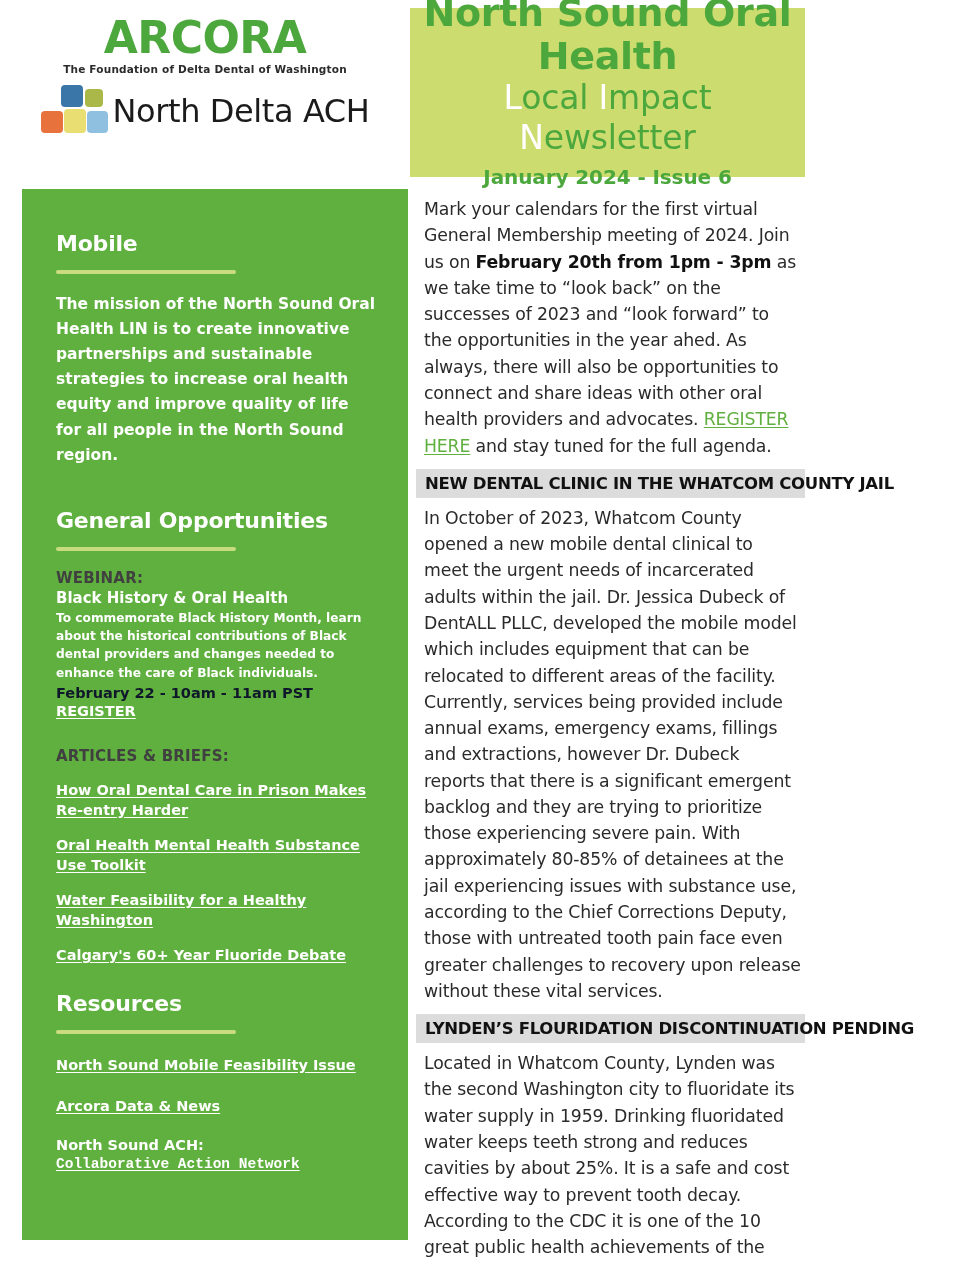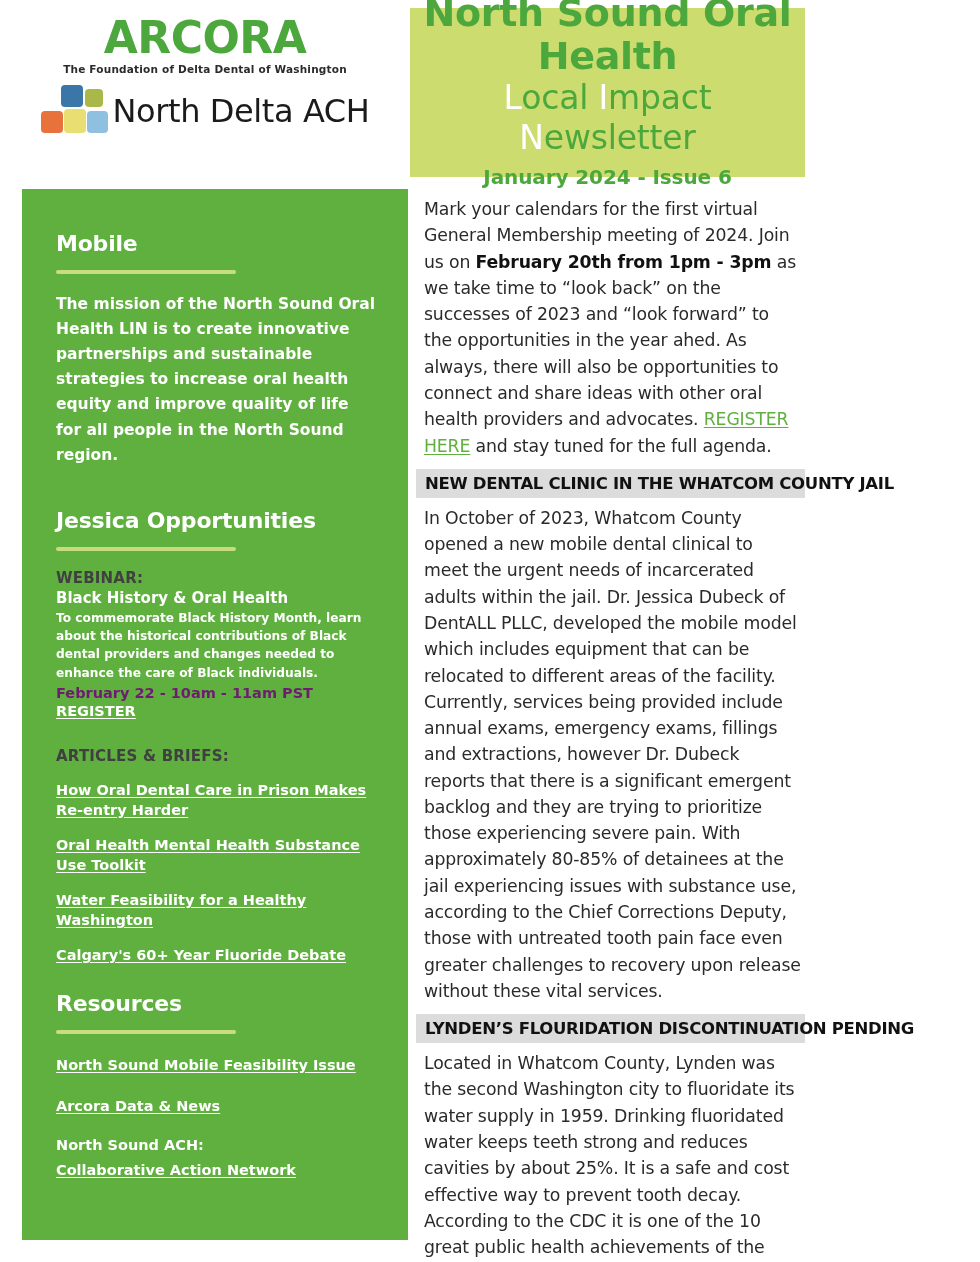--- a/index.html
+++ b/index.html
@@ -188,21 +188,21 @@
     font-size: 12.2px;
     font-weight: bold;
     line-height: 1.5;
     color: #ffffff;
     margin-top: 2px;
   }
   .lbl-date {
     font-family: "DejaVu Sans", sans-serif;
     font-size: 14.5px;
     font-weight: bold;
-    color: #701a75;
+    color: #0f172a;
     margin-top: 3px;
   }
   .side-link {
     display: inline-block;
     font-family: "DejaVu Sans", sans-serif;
     font-size: 14.5px;
     font-weight: bold;
     color: #ffffff;
     text-decoration: underline;
     text-underline-offset: 2px;
@@ -212,21 +212,21 @@
   .link-block { margin-top: 15px; }
   .link-block:first-of-type { margin-top: 3px; }
   .res-link { display: block; margin-top: 21px; font-size: 14.5px; }
   .res-plain {
     font-family: "DejaVu Sans", sans-serif;
     font-size: 14.5px;
     font-weight: bold;
     color: #fff;
     margin-top: 21px;
   }
-  .res-plain + .side-link { margin-top: 7px; }
+  .res-plain + .side-link { margin-top: 1px; font-family: Liberation Mono, monospace; }
 
   
   .main {
     flex: 1;
     min-width: 0;
     padding: 4px 12px 14px 8px;
     display: flex;
     flex-direction: column;
   }
   .sec-head {
@@ -305,21 +305,21 @@
   <div class="body-row">
 
     <div class="sidebar">
 
       <div class="side-h">Mobile</div>
       <div class="side-rule"></div>
       <div class="side-body">The mission of the North Sound Oral Health LIN is to create innovative partnerships and sustainable strategies to increase oral health equity and improve quality of life for all people in the North Sound region.</div>
 
       <div class="sec-gap"></div>
 
-      <div class="side-h">Jessica Opportunities</div>
+      <div class="side-h">General Opportunities</div>
       <div class="side-rule"></div>
 
       <div class="lbl-caps">WEBINAR:</div>
       <div class="lbl-sub">Black History &amp; Oral Health</div>
       <div class="lbl-small">To commemorate Black History Month, learn about the historical contributions of Black dental providers and changes needed to enhance the care of Black individuals.</div>
       <div class="lbl-date">February 22 - 10am - 11am PST</div>
       <a class="side-link">REGISTER</a>
 
       <div class="sec-gap-sm"></div>
 

